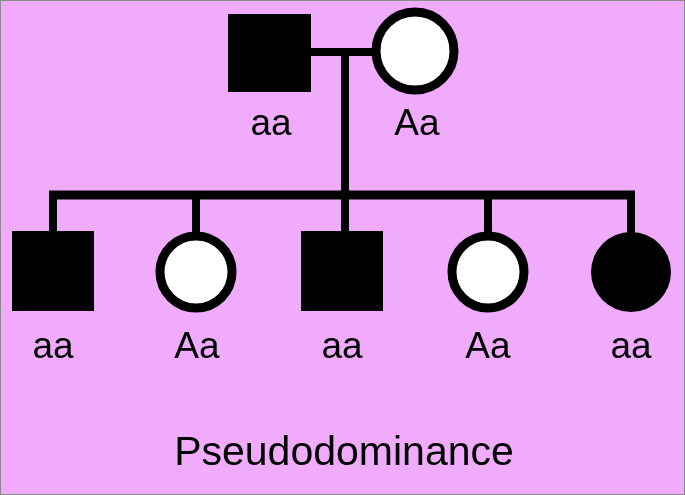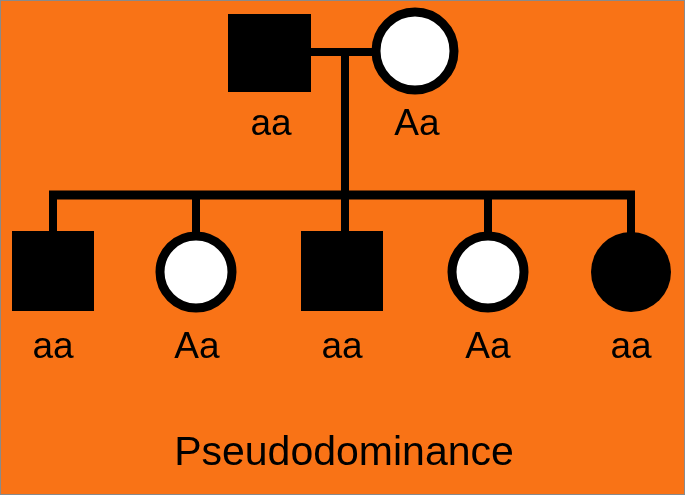--- a/index.html
+++ b/index.html
@@ -4,21 +4,21 @@
 <style>
   html, body {
     margin: 0;
     padding: 0;
     background: #ffffff;
   }
   #figure {
     position: relative;
     width: 685px;
     height: 495px;
-    background: #f97316;
+    background: #f0abfc;
     box-sizing: border-box;
     border: 1px solid #8a8a8a;
     overflow: hidden;
     font-family: "Liberation Sans", sans-serif;
   }
   #pedigree-svg {
     position: absolute;
     left: 0;
     top: 0;
     width: 685px;

